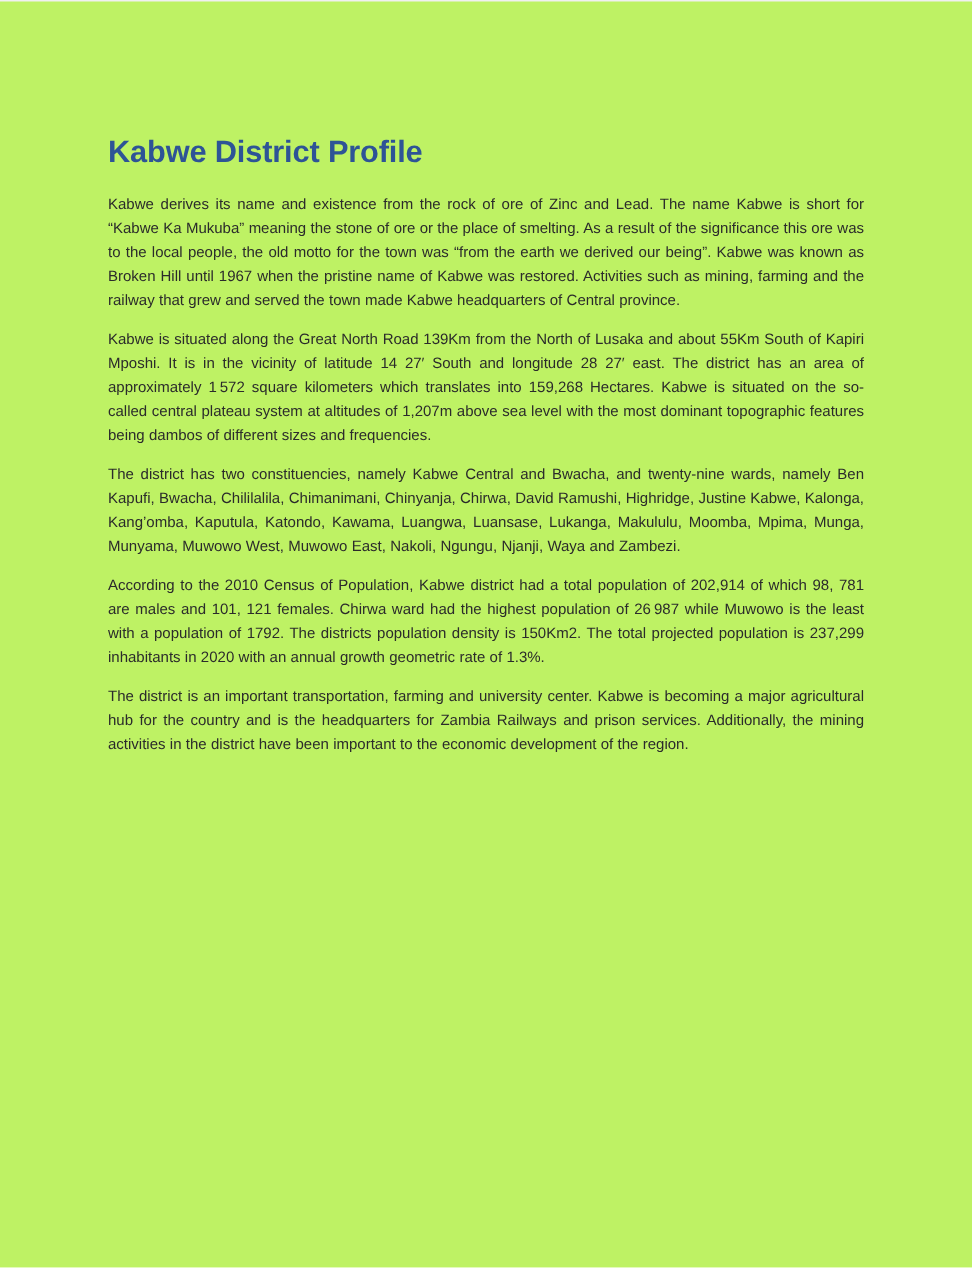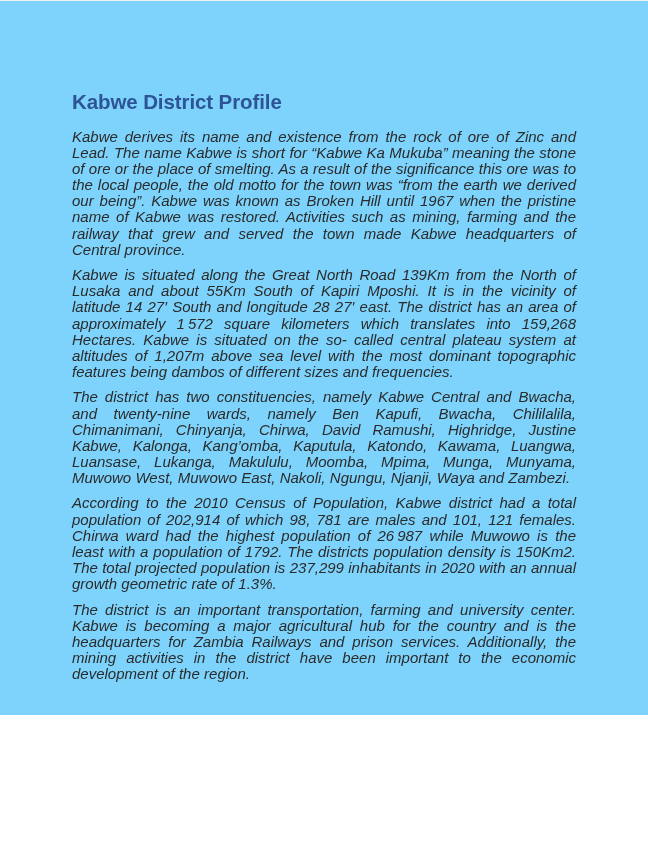--- a/index.html
+++ b/index.html
@@ -12,22 +12,22 @@
     width: 648px;
     height: 845px;
     overflow: hidden;
     font-family: "Liberation Sans", sans-serif;
     -webkit-font-smoothing: antialiased;
   }
 
   .page {
     position: relative;
     width: 648px;
-    height: 715px;
-    background: #7dd3fc;
+    height: 845px;
+    background: #bef264;
     box-sizing: border-box;
     border-top: 1px solid #f0f0f0;
   }
 
   .doc-body {
     position: absolute;
     left: 72px;
     top: 88px;
     width: 504px;
   }
@@ -38,30 +38,29 @@
     font-weight: bold;
     color: #2e5496;
     letter-spacing: -0.1px;
     line-height: 26px;
     margin: 0 0 14px 0;
     padding: 0;
   }
 
   .doc-paragraph {
     font-family: "Liberation Sans", sans-serif;
-    font-size: 15px;
+    font-size: 10px;
     line-height: 16.1px;
     color: #2b2b2b;
     text-align: justify;
     text-justify: inter-word;
     margin: 0 0 9.5px 0;
     padding: 0;
     hyphens: none;
     word-spacing: 0.1px;
-    font-style: italic;
   }
 
   .doc-paragraph:last-child {
     margin-bottom: 0;
   }
 </style>
 </head>
 <body>
 
 <div class="page">

